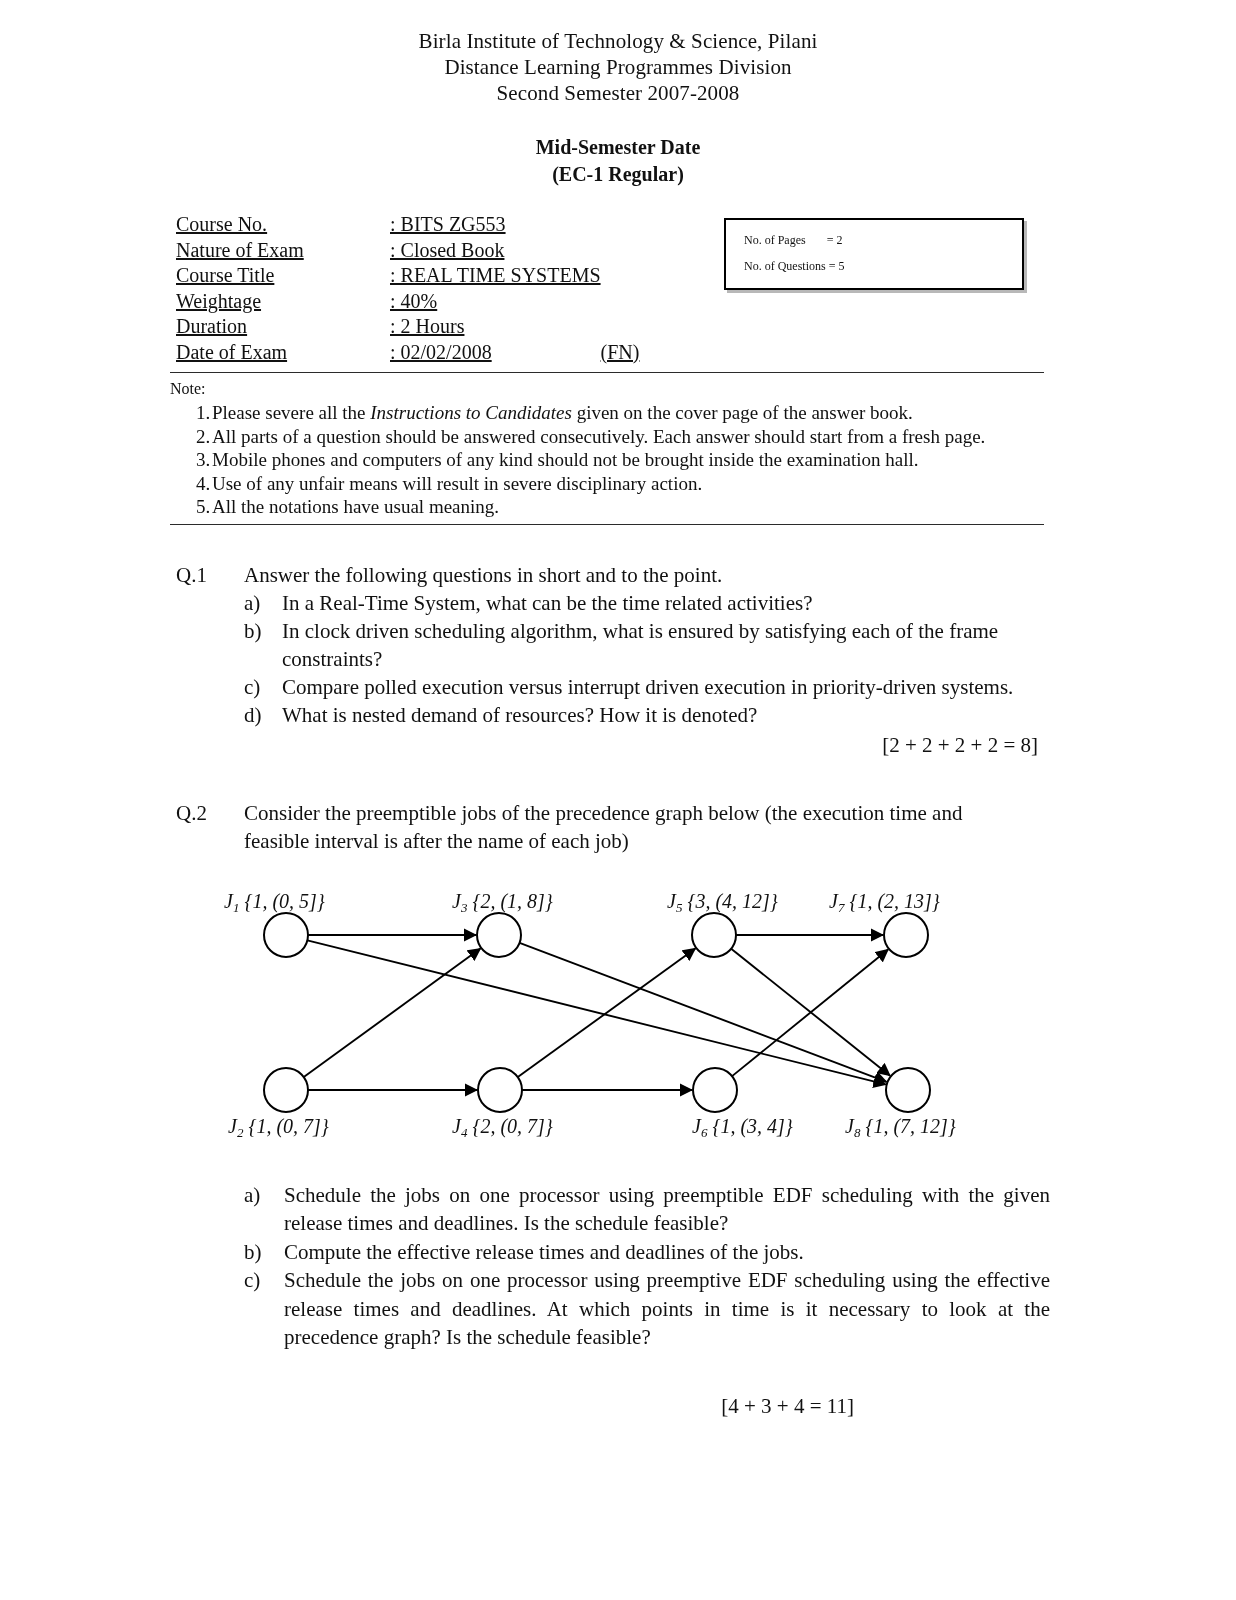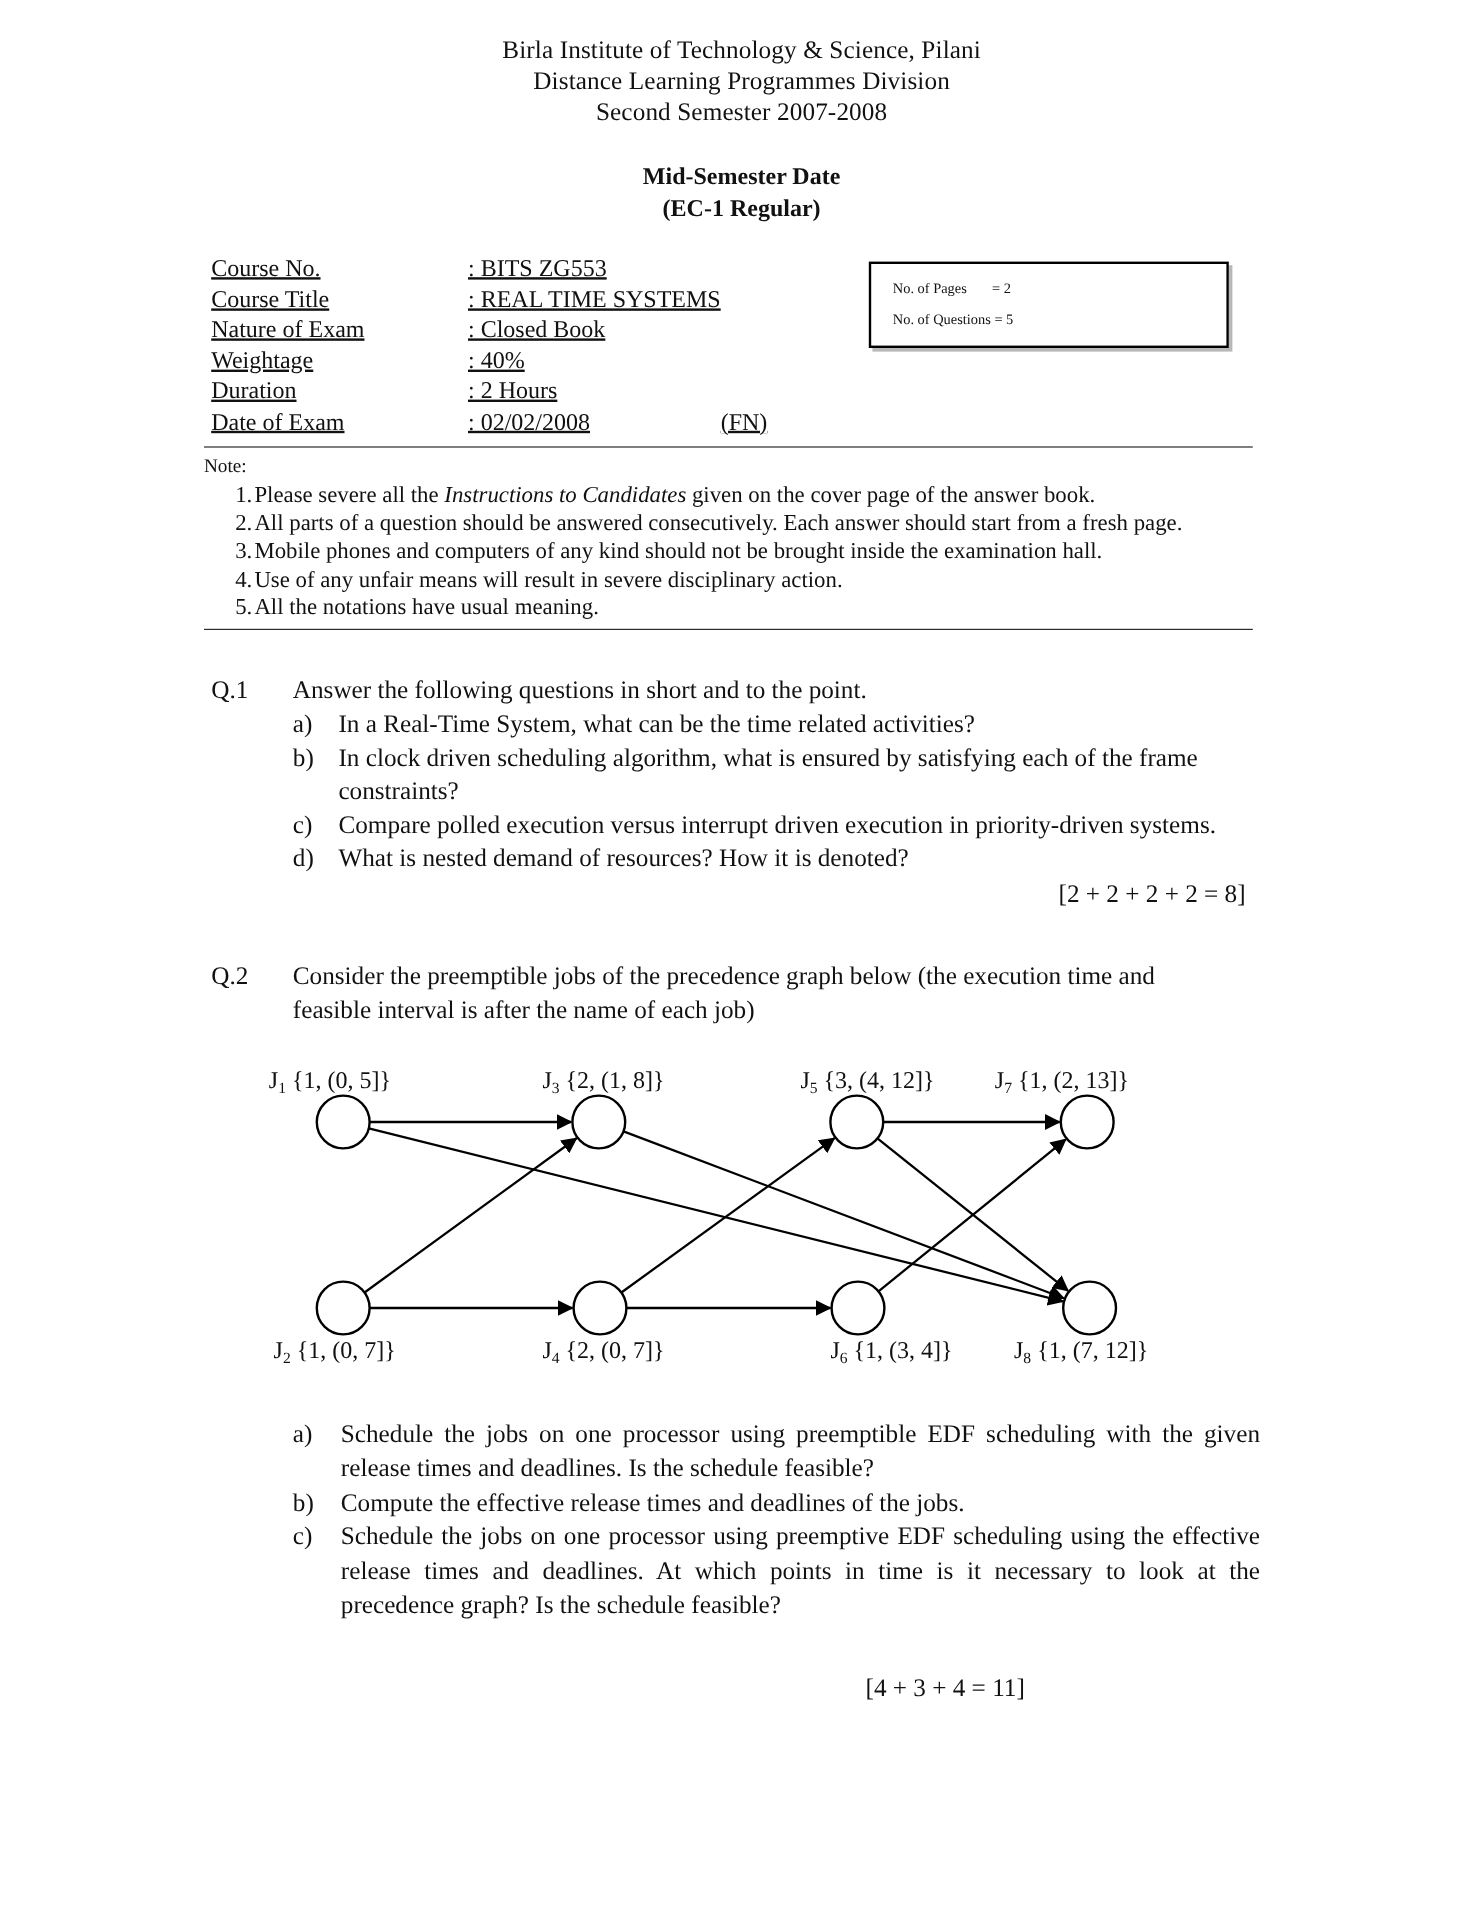--- a/index.html
+++ b/index.html
@@ -147,20 +147,21 @@
 
   #q2 { margin-top: 40px; }
   #q2 .q-head { padding-right: 20px; }
 
   
   .graph-wrap {
     position: relative;
     width: 996px;
     height: 270px;
     margin-top: 10px;
+    font-style: italic;
   }
   .graph-wrap svg { display: block; }
   .node-label {
     position: absolute;
     font-size: 20px;
     white-space: pre;
     line-height: 22px;
   }
   .node-label sub {
     font-size: 13px;
@@ -209,27 +210,27 @@
 
   <div class="info-zone">
     <table class="info-table">
       <tbody>
         <tr>
           <td class="lbl">Course No.</td>
           <td class="val">: BITS ZG553</td>
           <td class="fn-pad"></td>
         </tr>
         <tr>
+          <td class="lbl">Nature of Exam</td>
+          <td class="val">: Closed Book</td>
+          <td class="fn-pad"></td>
+        </tr>
+        <tr>
           <td class="lbl">Course Title</td>
           <td class="val">: REAL TIME SYSTEMS</td>
-          <td class="fn-pad"></td>
-        </tr>
-        <tr>
-          <td class="lbl">Nature of Exam</td>
-          <td class="val">: Closed Book</td>
           <td class="fn-pad"></td>
         </tr>
         <tr>
           <td class="lbl">Weightage</td>
           <td class="val">: 40%</td>
           <td class="fn-pad"></td>
         </tr>
         <tr>
           <td class="lbl">Duration</td>
           <td class="val">: 2 Hours</td>

